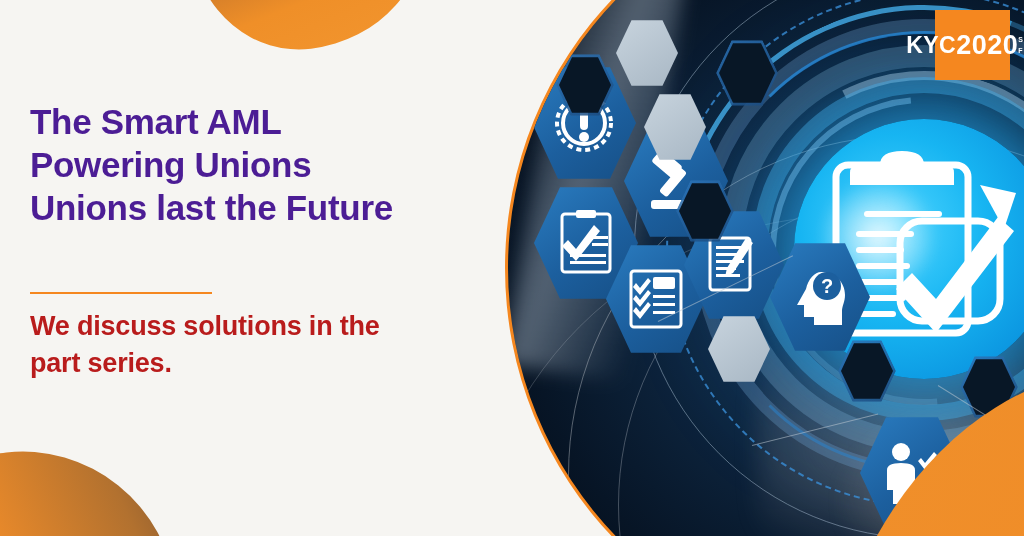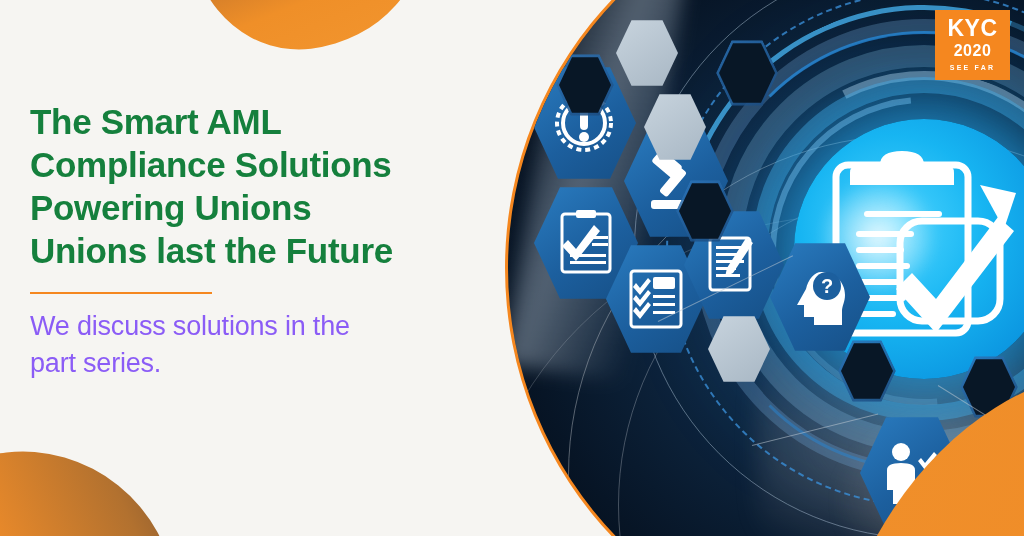--- a/index.html
+++ b/index.html
@@ -24,33 +24,33 @@
     position:absolute; left:-118px; top:452px;
     width:300px; height:180px;
     background:linear-gradient(60deg,#f2942c 0%,#e8892a 42%,#b2712f 78%,#7d5430 100%);
     border-radius:56% 60% 0 0 / 100% 100% 0 0;
     transform:rotate(5deg);
   }
 
   
   .headline {
     position:absolute; left:30px; top:100px; width:450px;
-    color:#15803d;
+    color:#4c1d95;
     font-size:35px; font-weight:bold; line-height:43px;
     letter-spacing:-0.3px;
   }
   .headline span { display:block; }
   .divider {
     position:absolute; left:30px; top:292px;
     width:182px; height:2px; background:#F5871F;
   }
   .subhead {
     position:absolute; left:30px; top:308px; width:420px;
-    color:#8b5cf6;
-    font-size:27px; line-height:37px; font-weight:normal;
+    color:#b91c1c;
+    font-size:27px; line-height:37px; font-weight:bold;
     letter-spacing:-0.2px;
   }
   .subhead span { display:block; }
 
   
   .visual {
     position:absolute; left:505px; top:-118px;
     width:760px; height:772px;
     border-radius:50%;
     background:
@@ -143,25 +143,25 @@
   .hex svg { position:relative; z-index:3; }
 
   
   .mini { position:absolute; clip-path:polygon(25% 2%, 75% 2%, 100% 50%, 75% 98%, 25% 98%, 0 50%); }
 
   
   .logo {
     position:absolute; left:935px; top:10px;
     width:75px; height:70px;
     background:#F5871F;
-    display:flex; flex-direction:column; align-items:center; justify-content:center;
+    display:flex; align-items:center; justify-content:center;
     color:#ffffff;
   }
   .logo-kyc { font-size:23px; font-weight:bold; line-height:23px; letter-spacing:0.5px; }
-  .logo-year { font-size:16px; font-weight:bold; line-height:22px; letter-spacing:0.5px; }
+  .logo-year { font-size:27px; font-weight:bold; line-height:22px; letter-spacing:0.5px; }
   .logo-tag { font-size:7px; font-weight:bold; letter-spacing:2.2px; line-height:11px; }
 
   
   .connector { position:absolute; background:rgba(190,200,210,.55); height:1px; transform-origin:left center; }
 </style>
 </head>
 <body>
 
 <div class="banner">
 
@@ -325,21 +325,20 @@
 
     <div class="connector" style="left:150px; top:436px; width:150px; transform:rotate(-26deg);"></div>
     <div class="connector" style="left:244px; top:560px; width:130px; transform:rotate(-14deg);"></div>
     <div class="connector" style="left:430px; top:500px; width:120px; transform:rotate(32deg);"></div>
 
     <div class="wedge"></div>
   </div>
 
   <div class="headline">
     <span>The Smart AML</span>
-    <span>Compliance Solutions</span>
     <span>Powering Unions</span>
     <span>Unions last the Future</span>
   </div>
 
   <div class="divider"></div>
 
   <div class="subhead">
     <span>We discuss solutions in the</span>
     <span>part series.</span>
   </div>

